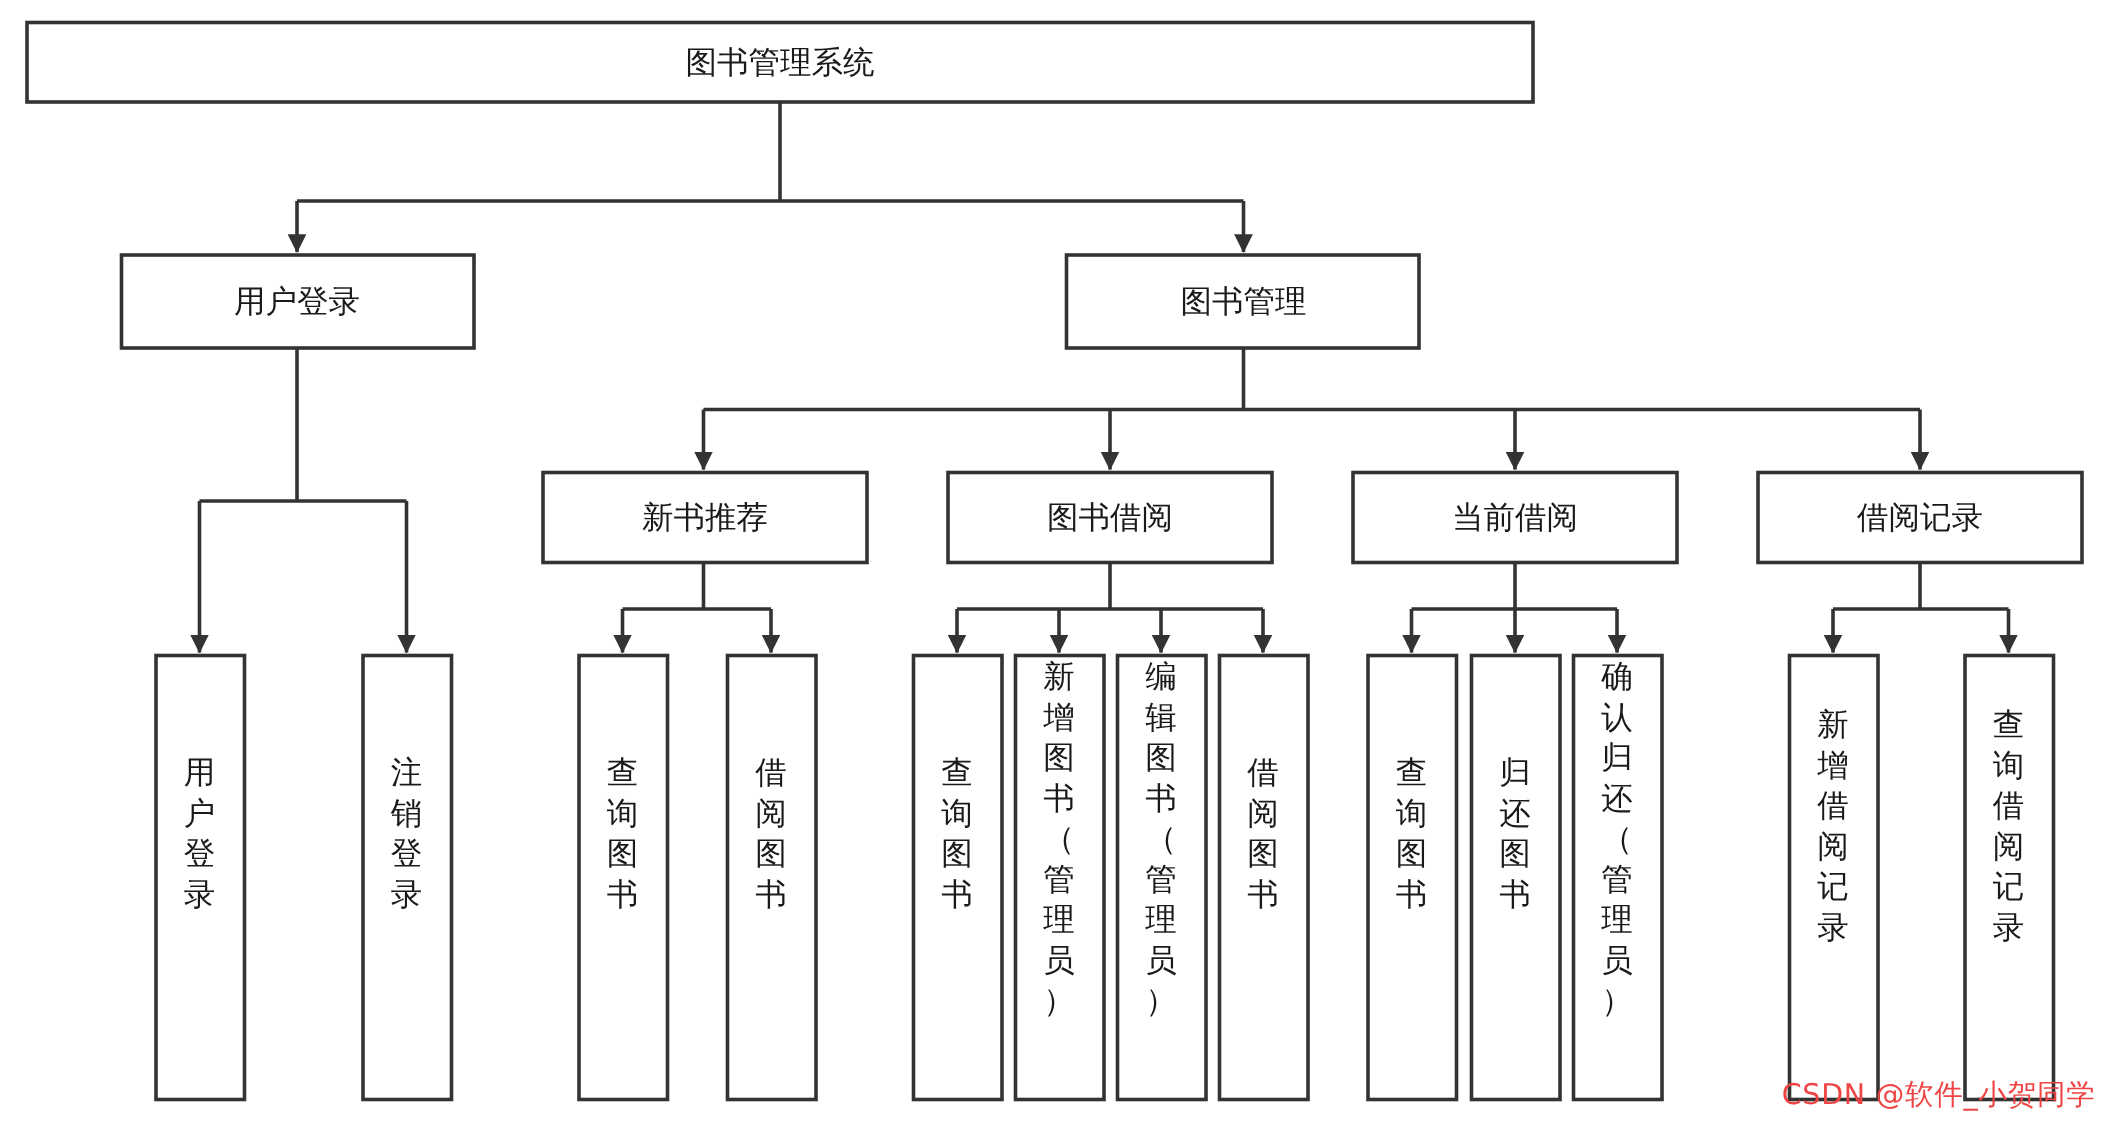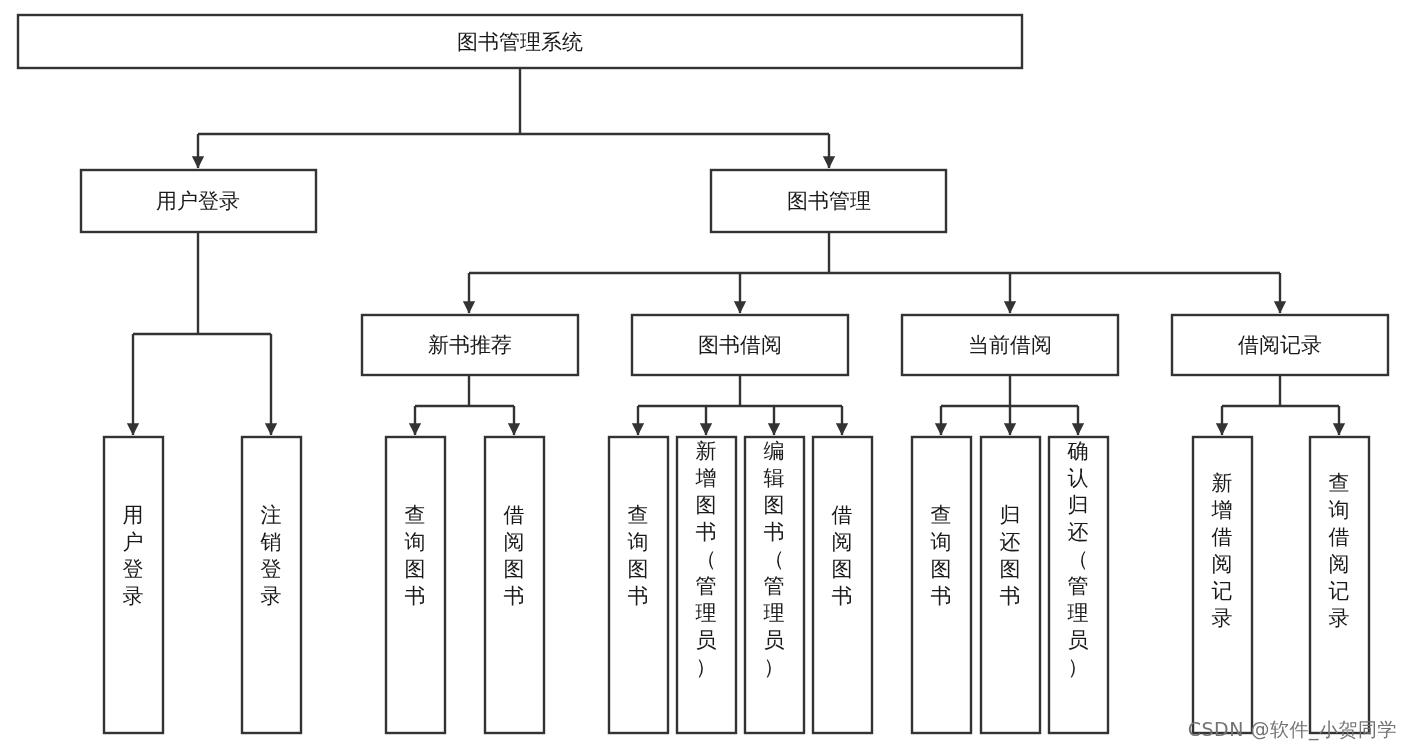--- a/index.html
+++ b/index.html
@@ -49,21 +49,21 @@
   .arrow-head {
     fill: #333333;
     stroke: none;
   }
   .watermark {
     position: absolute;
     right: 8px;
     bottom: 4px;
     font-family: "DejaVu Sans", "Liberation Sans", sans-serif;
     font-size: 19px;
-    color: #737373;
+    color: #ef4444;
     letter-spacing: 0.5px;
     white-space: nowrap;
     pointer-events: none;
   }
 </style>
 </head>
 <body>
 
 <div id="page">
 

